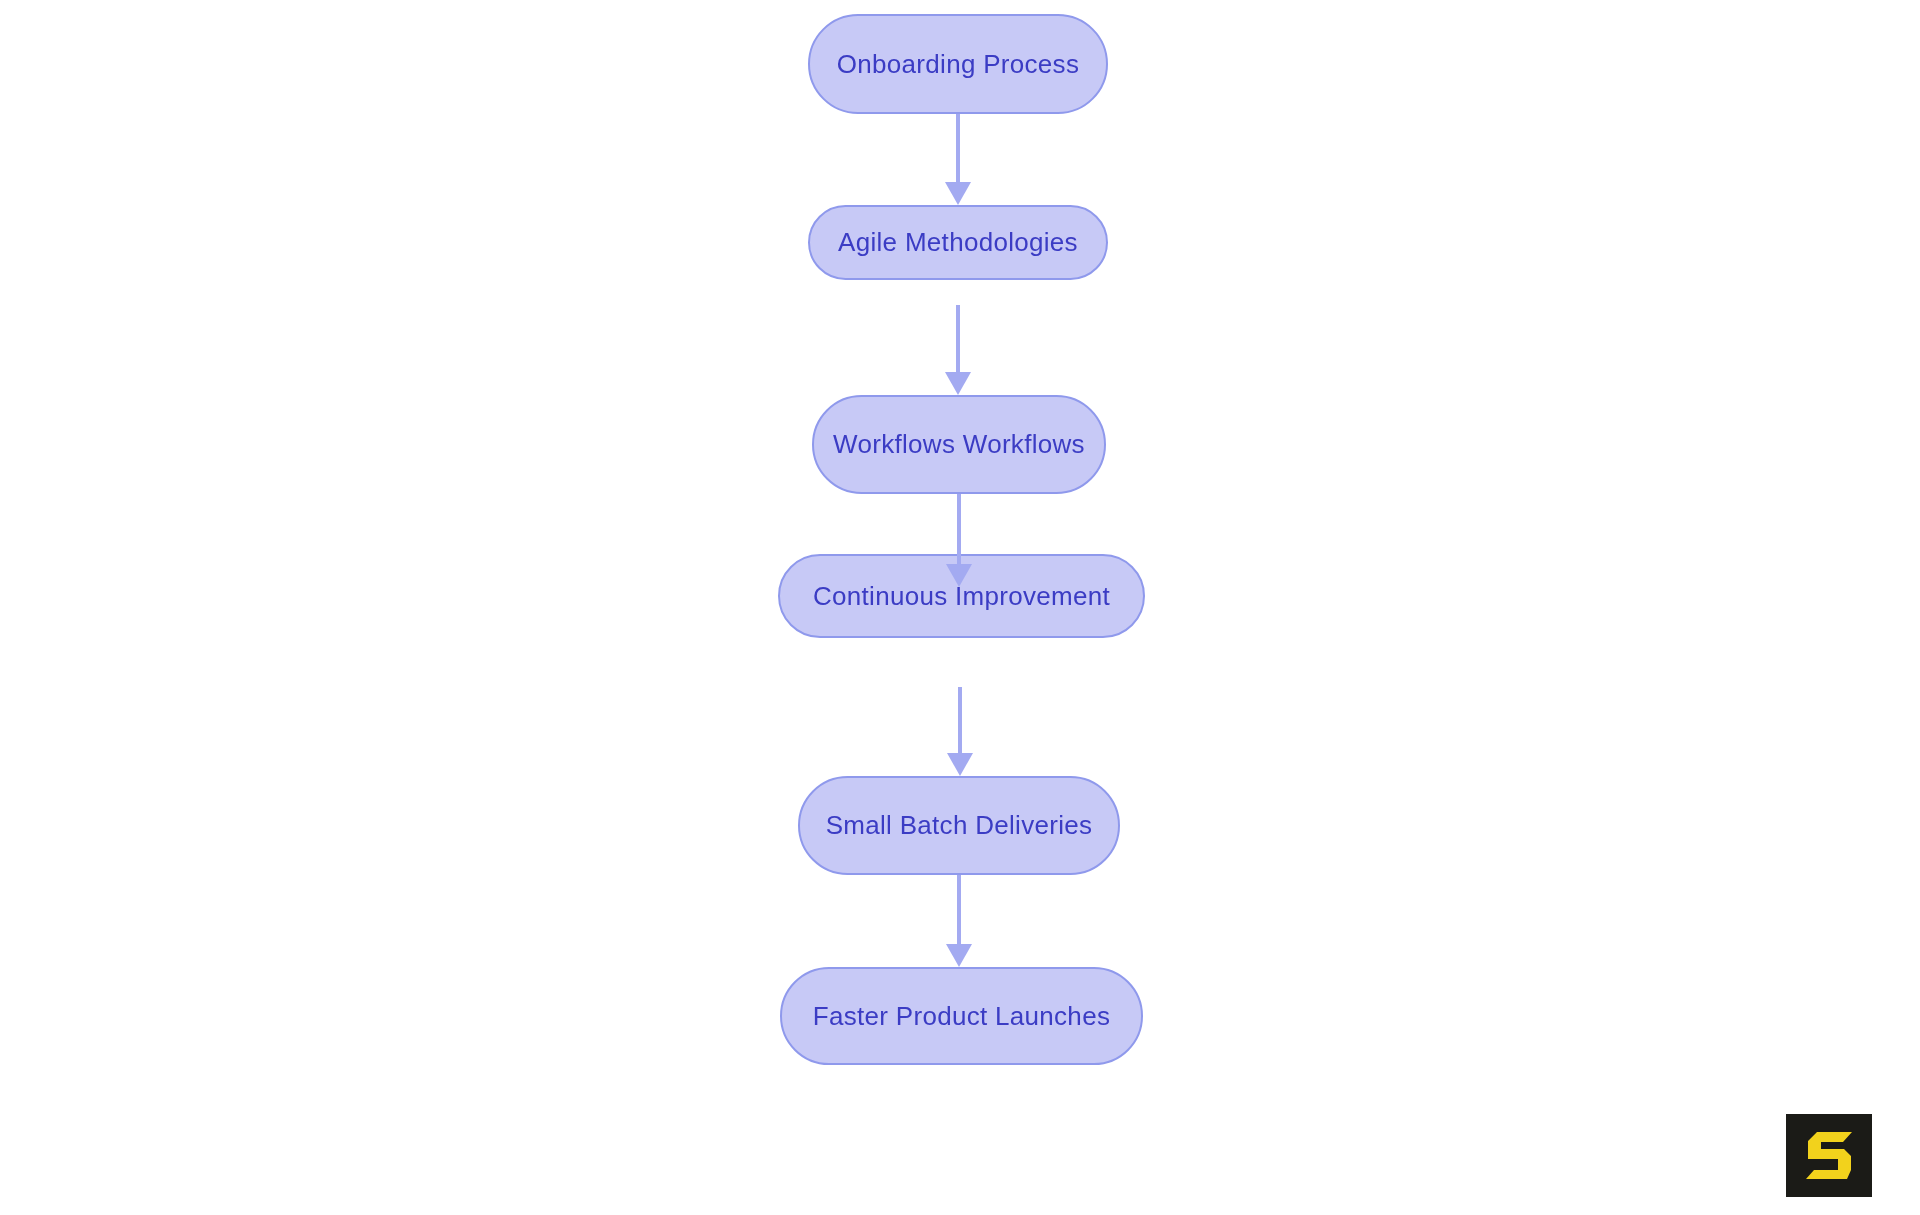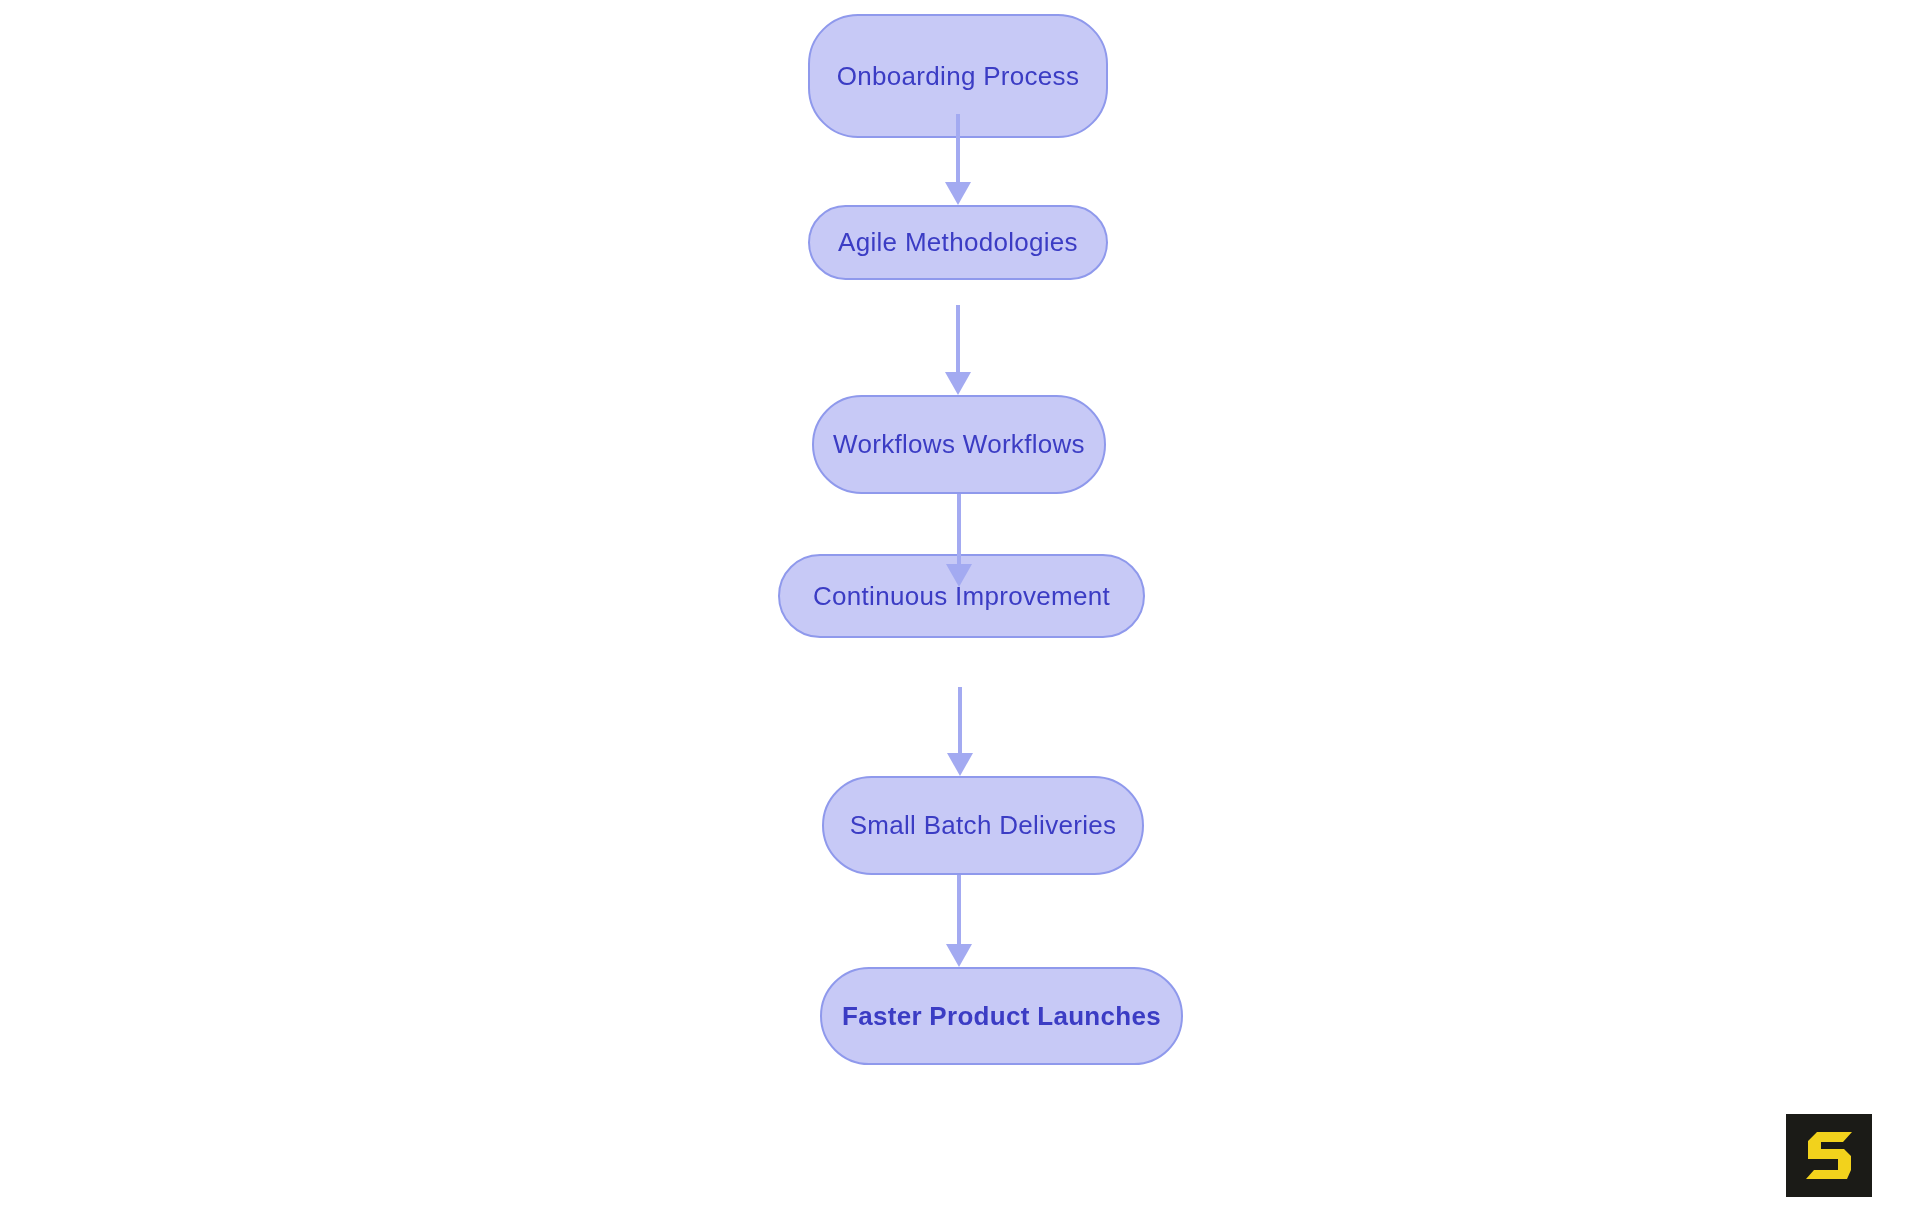--- a/index.html
+++ b/index.html
@@ -72,41 +72,41 @@
     width:46px;
     height:47px;
     color:var(--logo-glyph);
   }
 </style>
 </head>
 <body>
 
 <div class="canvas">
 
-  <div class="flow-node" style="left:808px;top:14px;width:300px;height:124px;">
+  <div class="flow-node" style="left:808px;top:14px;width:300px;height:100px;">
     <span>Onboarding Process</span>
   </div>
 
   <div class="flow-node" style="left:808px;top:205px;width:300px;height:75px;">
     <span>Agile Methodologies</span>
   </div>
 
   <div class="flow-node" style="left:812px;top:395px;width:294px;height:99px;">
     <span>Workflows Workflows</span>
   </div>
 
   <div class="flow-node" style="left:778px;top:554px;width:367px;height:84px;">
     <span>Continuous Improvement</span>
   </div>
 
-  <div class="flow-node" style="left:822px;top:776px;width:322px;height:99px;">
+  <div class="flow-node" style="left:798px;top:776px;width:322px;height:99px;">
     <span>Small Batch Deliveries</span>
   </div>
 
-  <div class="flow-node" style="left:820px;top:967px;width:363px;height:98px;font-weight:bold;">
+  <div class="flow-node" style="left:780px;top:967px;width:363px;height:98px;">
     <span>Faster Product Launches</span>
   </div>
 
   <div class="flow-arrow" style="left:945px;top:114px;height:91px;">
     <div class="arrow-line"></div>
     <div class="arrow-head"></div>
   </div>
 
   <div class="flow-arrow" style="left:945px;top:305px;height:90px;">
     <div class="arrow-line"></div>

